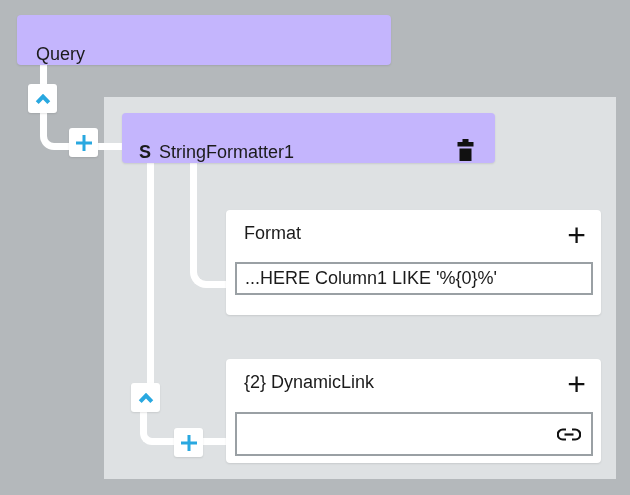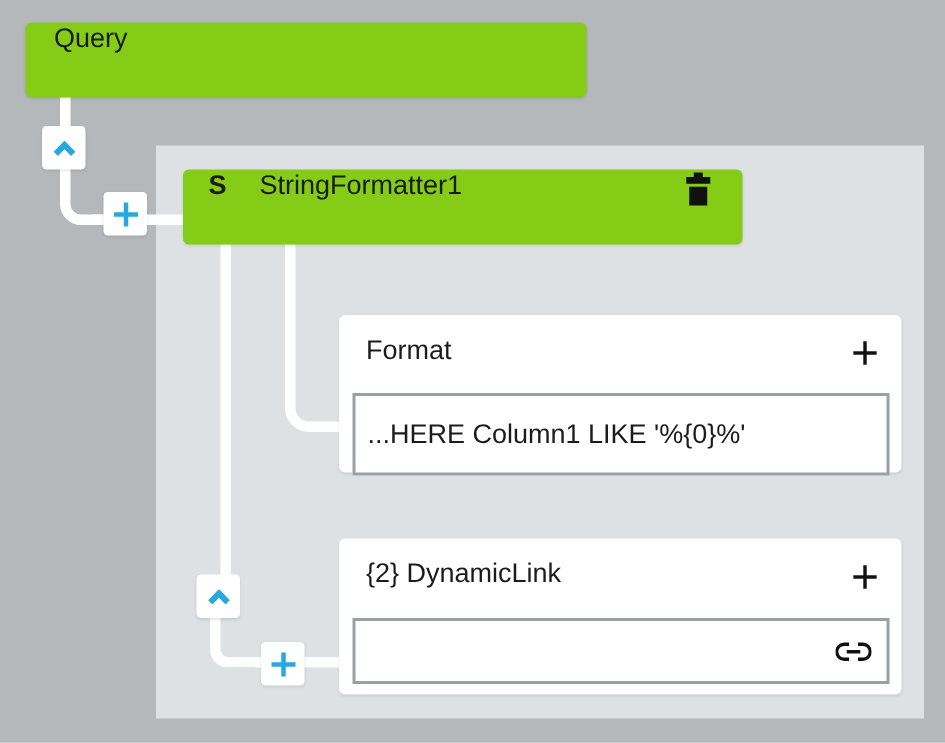--- a/index.html
+++ b/index.html
@@ -18,29 +18,29 @@
   
   .line{background:#ffffff;}
   .elbow{
     box-sizing:border-box;
     border-left:7px solid #ffffff;
     border-bottom:7px solid #ffffff;
     background:transparent;
   }
   
   .node{
-    background:#84cc16;border-radius:4px;
+    background:#c4b5fd;border-radius:4px;
     box-shadow:0 1px 2px rgba(0,0,0,0.10);
-    display:flex;align-items:flex-start;
+    display:flex;align-items:flex-end;
     font-size:18px;
   }
   .query-node{left:17px;top:15px;width:374px;height:50px;padding-left:19px;box-sizing:border-box;}
   .formatter-bar{left:122px;top:113px;width:373px;height:50px;padding:0 17px;box-sizing:border-box;}
   .type-badge{font-weight:bold;font-size:18px;}
-  .formatter-name{margin-left:22px;}
+  .formatter-name{margin-left:8px;}
   .icon-btn{
     margin-left:auto;display:flex;align-items:center;justify-content:center;
     width:26px;height:26px;cursor:pointer;background:none;border:none;padding:0;
   }
   .card{
     background:#ffffff;border-radius:4px;
     box-shadow:0 1px 2px rgba(0,0,0,0.10);
     box-sizing:border-box;
   }
   .format-card{left:226px;top:210px;width:375px;height:105px;}
@@ -53,21 +53,21 @@
     font-size:32px;font-weight:400;line-height:22px;color:#111;
     cursor:pointer;background:none;border:none;padding:0;margin-top:1px;
     font-family:"Liberation Sans","DejaVu Sans",sans-serif;
   }
   .field{
     position:absolute;left:9px;box-sizing:border-box;
     border:2px solid #9aa0a4;background:#fff;
     display:flex;align-items:center;
     padding:0 10px 0 8px;font-size:18px;width:358px;
   }
-  .format-field{top:52px;height:55px;}
+  .format-field{top:52px;height:33px;}
   .dynlink-field{top:53px;height:44px;color:#29a8e0;}
   .dynlink-field .link-wrap{margin-left:auto;display:flex;align-items:center;cursor:pointer;}
   
   .sq-btn{
     position:absolute;width:29px;height:29px;background:#ffffff;border:none;
     border-radius:3px;display:flex;align-items:center;justify-content:center;
     box-shadow:0 1px 2px rgba(0,0,0,0.10);cursor:pointer;padding:0;
   }
   .field-text{white-space:nowrap;overflow:hidden;}
 </style>

